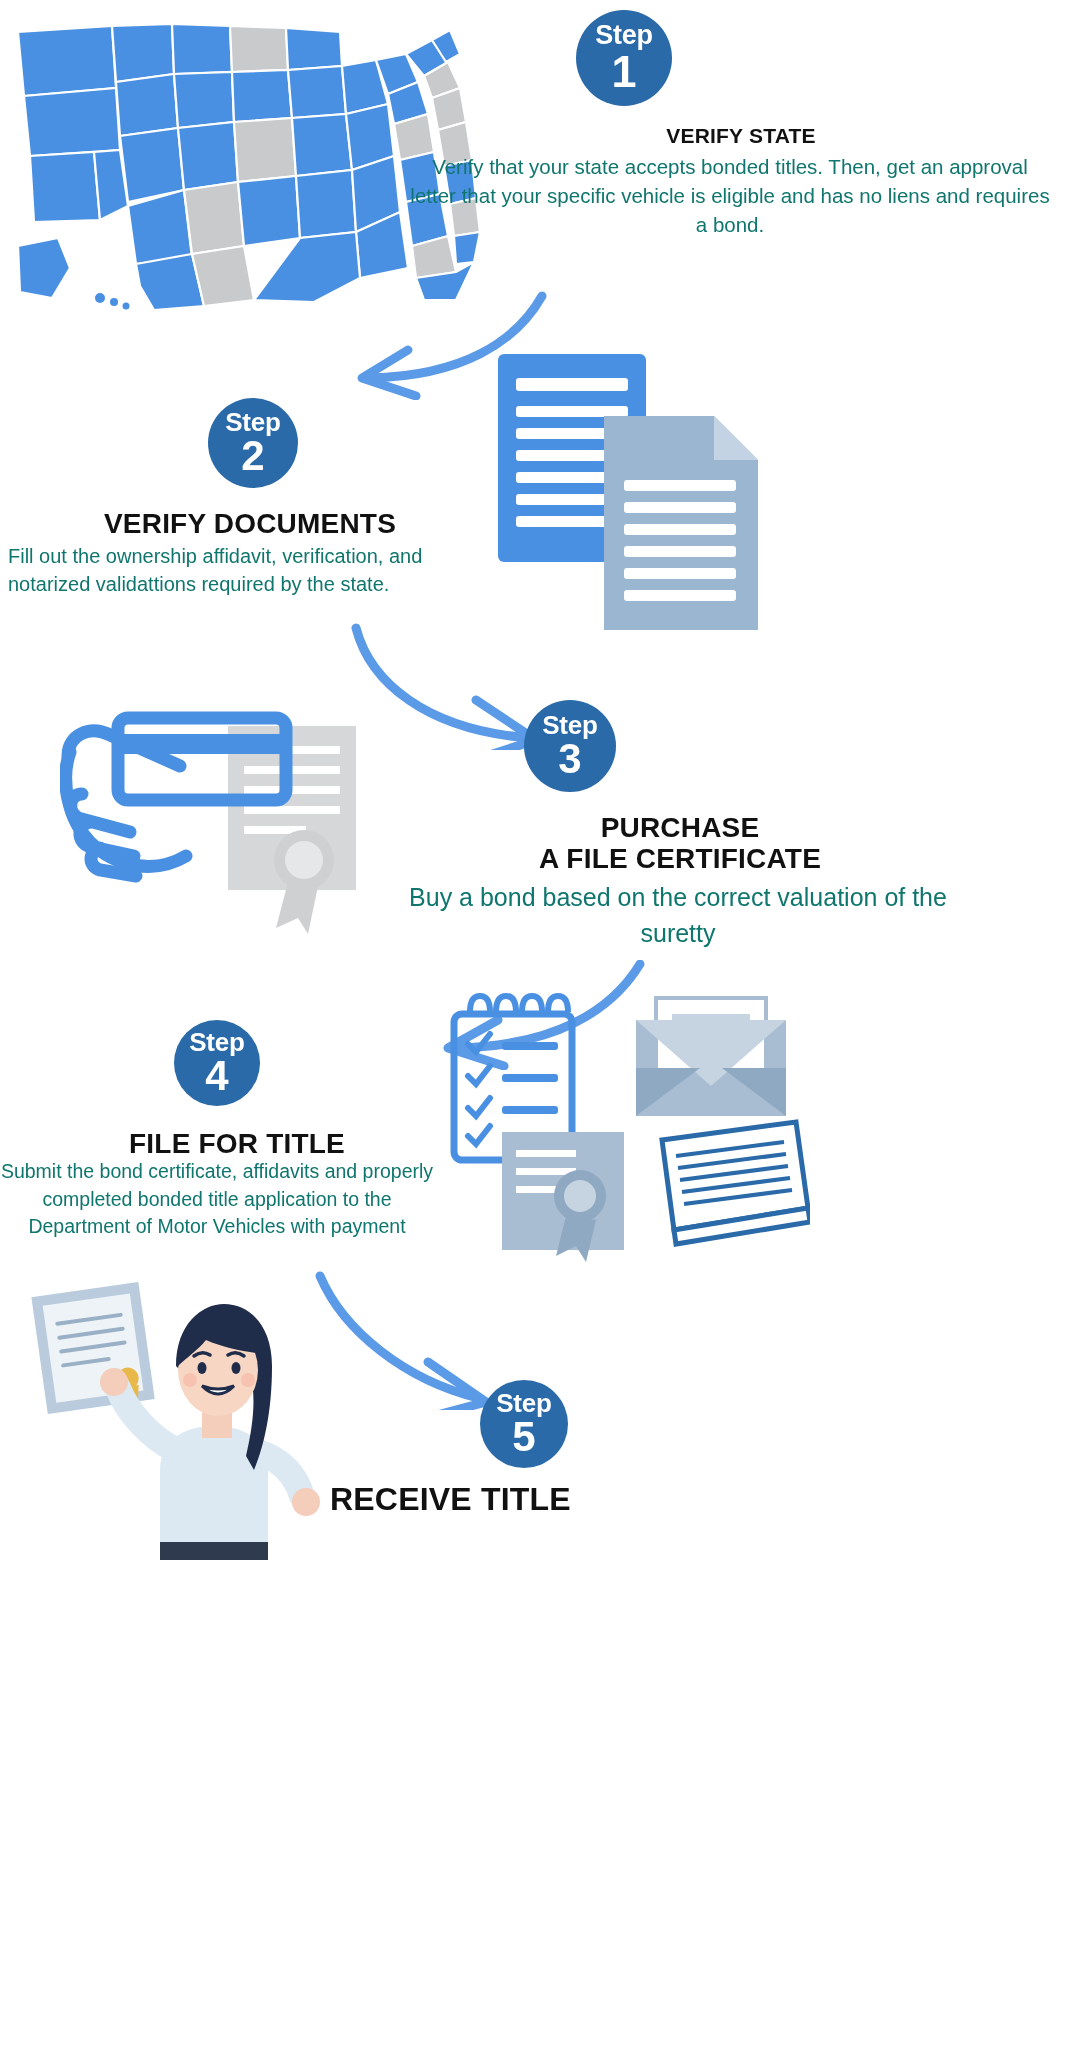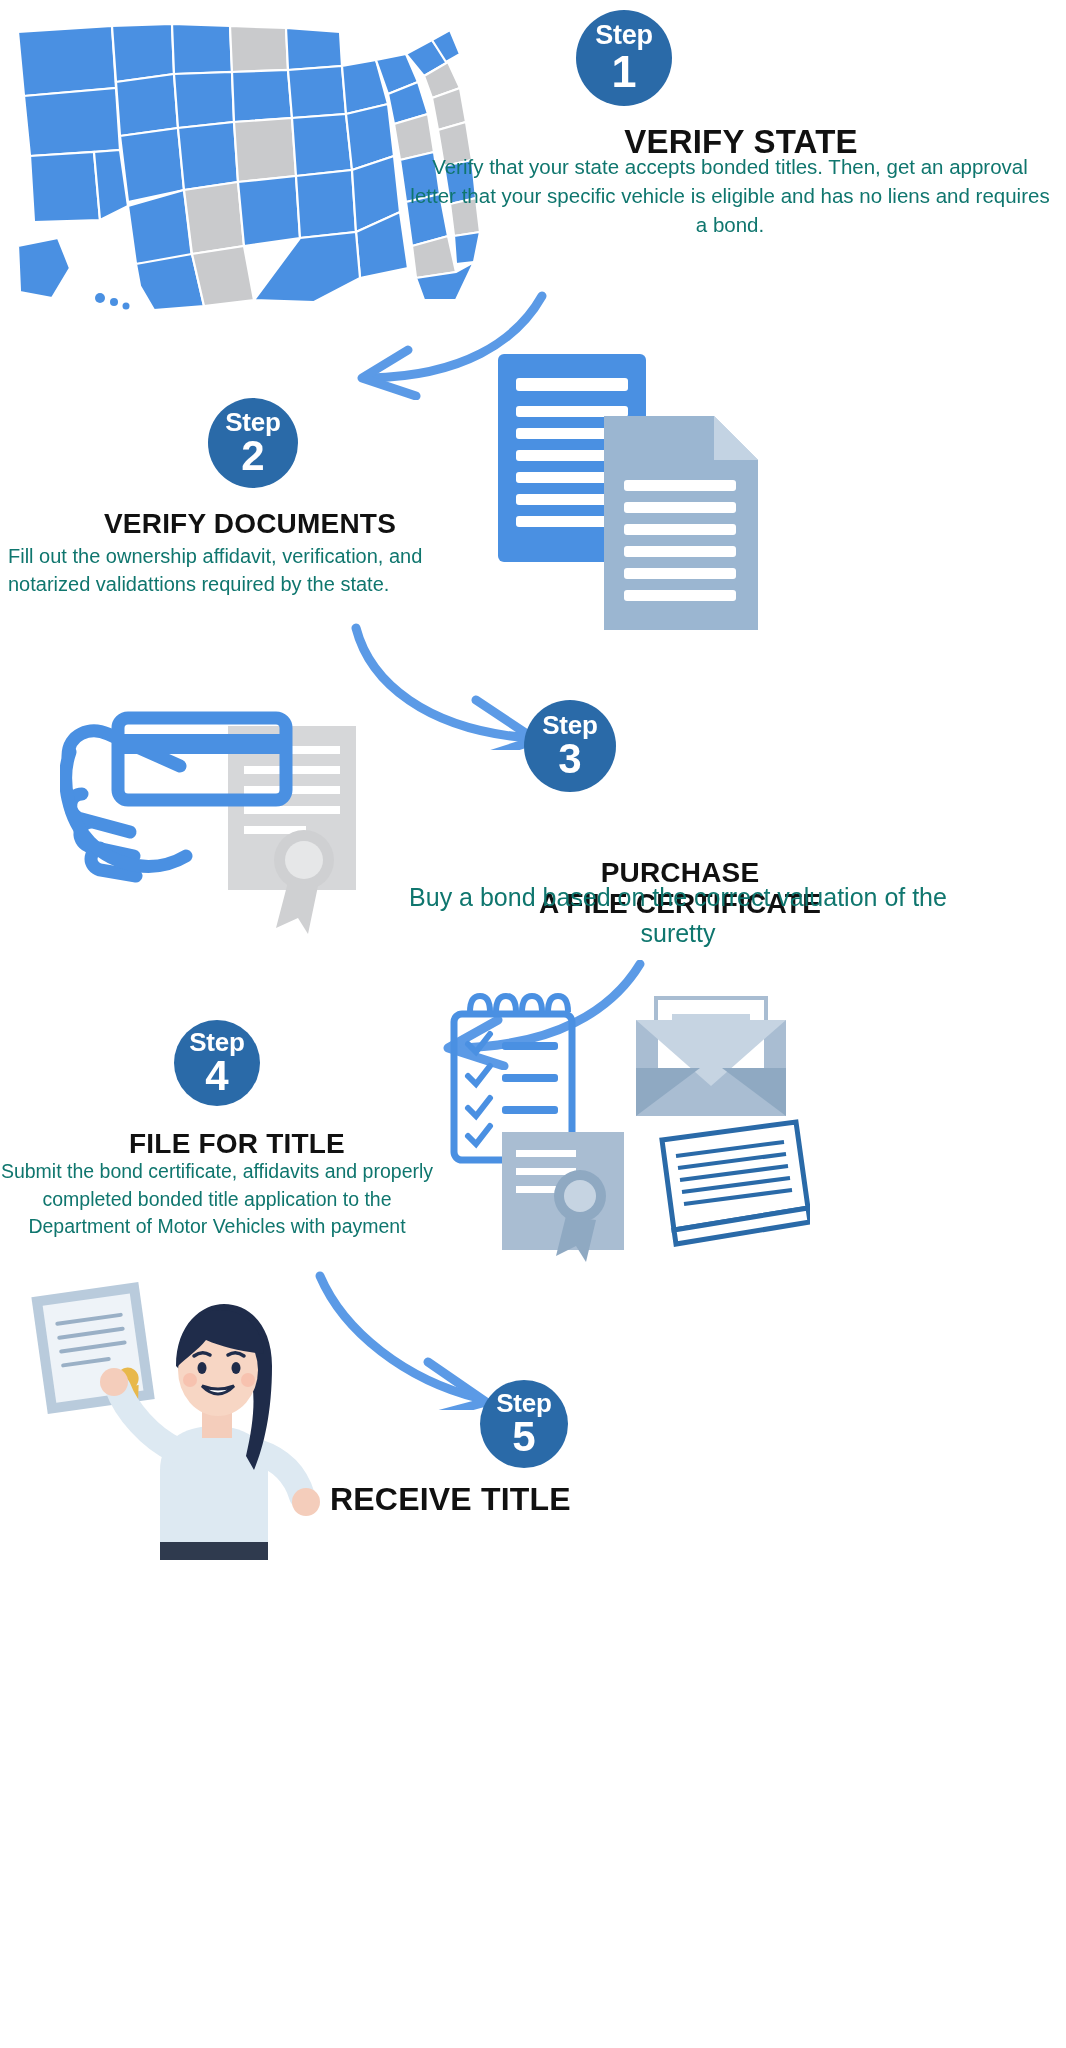--- a/index.html
+++ b/index.html
@@ -51,31 +51,31 @@
     letter-spacing: 0.2px;
     line-height: 1.12;
   }
   .step-desc {
     color: #0f766e;
     line-height: 1.42;
   }
 
   
   #step1-badge { left: 576px; top: 10px; }
-  #step1-title { left: 416px; top: 124px; width: 650px; text-align: center; font-size: 33px; }
+  #step1-title { left: 416px; top: 124px; width: 650px; text-align: center; font-size: 21px; }
   #step1-desc  { left: 410px; top: 152px; width: 640px; text-align: center; font-size: 20.5px; }
 
   
   #step2-badge { left: 208px; top: 398px; }
   #step2-title { left: 10px; top: 508px; width: 480px; text-align: center; font-size: 28px; }
   #step2-desc  { left: 8px; top: 542px; width: 484px; text-align: left; font-size: 20px; }
 
   
   #step3-badge { left: 524px; top: 700px; }
-  #step3-title { left: 400px; top: 812px; width: 560px; text-align: center; font-size: 28px; margin-top: 45px; }
+  #step3-title { left: 400px; top: 812px; width: 560px; text-align: center; font-size: 28px; }
   #step3-desc  { left: 398px; top: 880px; width: 560px; text-align: center; font-size: 25px; }
 
   
   #step4-badge { left: 174px; top: 1020px; }
   #step4-title { left: 0px; top: 1128px; width: 434px; text-align: center; font-size: 28px; padding-left: 40px; }
   #step4-desc  { left: 0px; top: 1158px; width: 434px; text-align: center; font-size: 19.5px; }
 
   
   #step5-badge { left: 480px; top: 1380px; }
   #step5-title { left: 330px; top: 1482px; width: 400px; text-align: left; font-size: 32px; }

